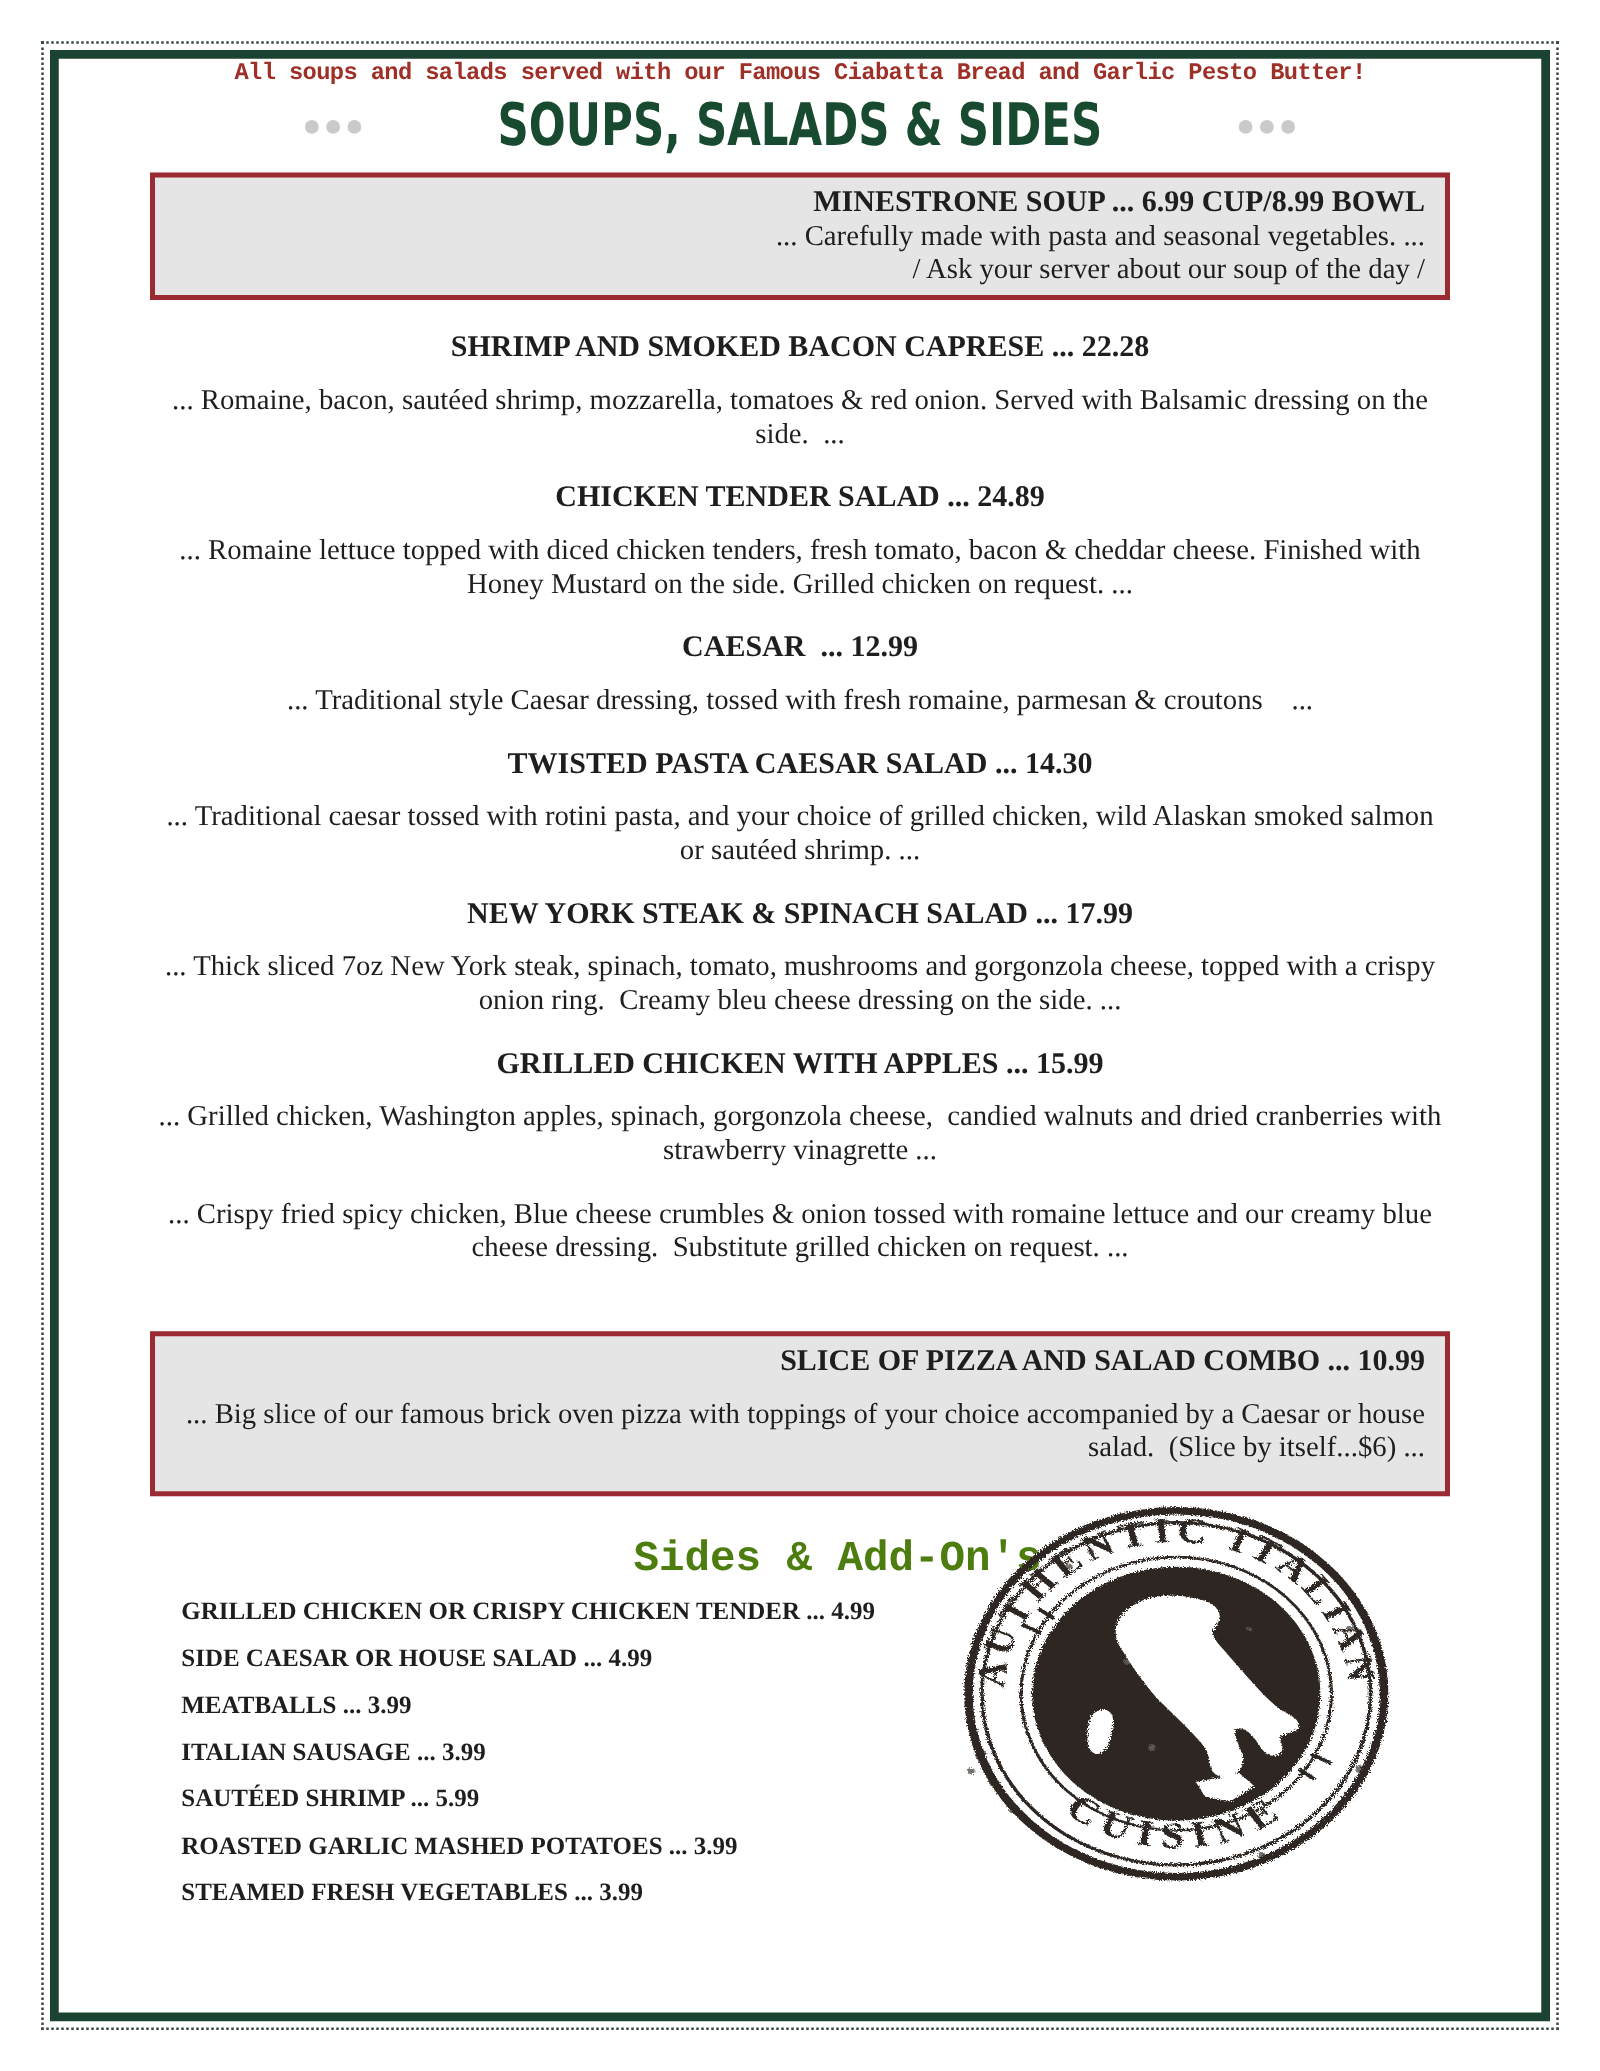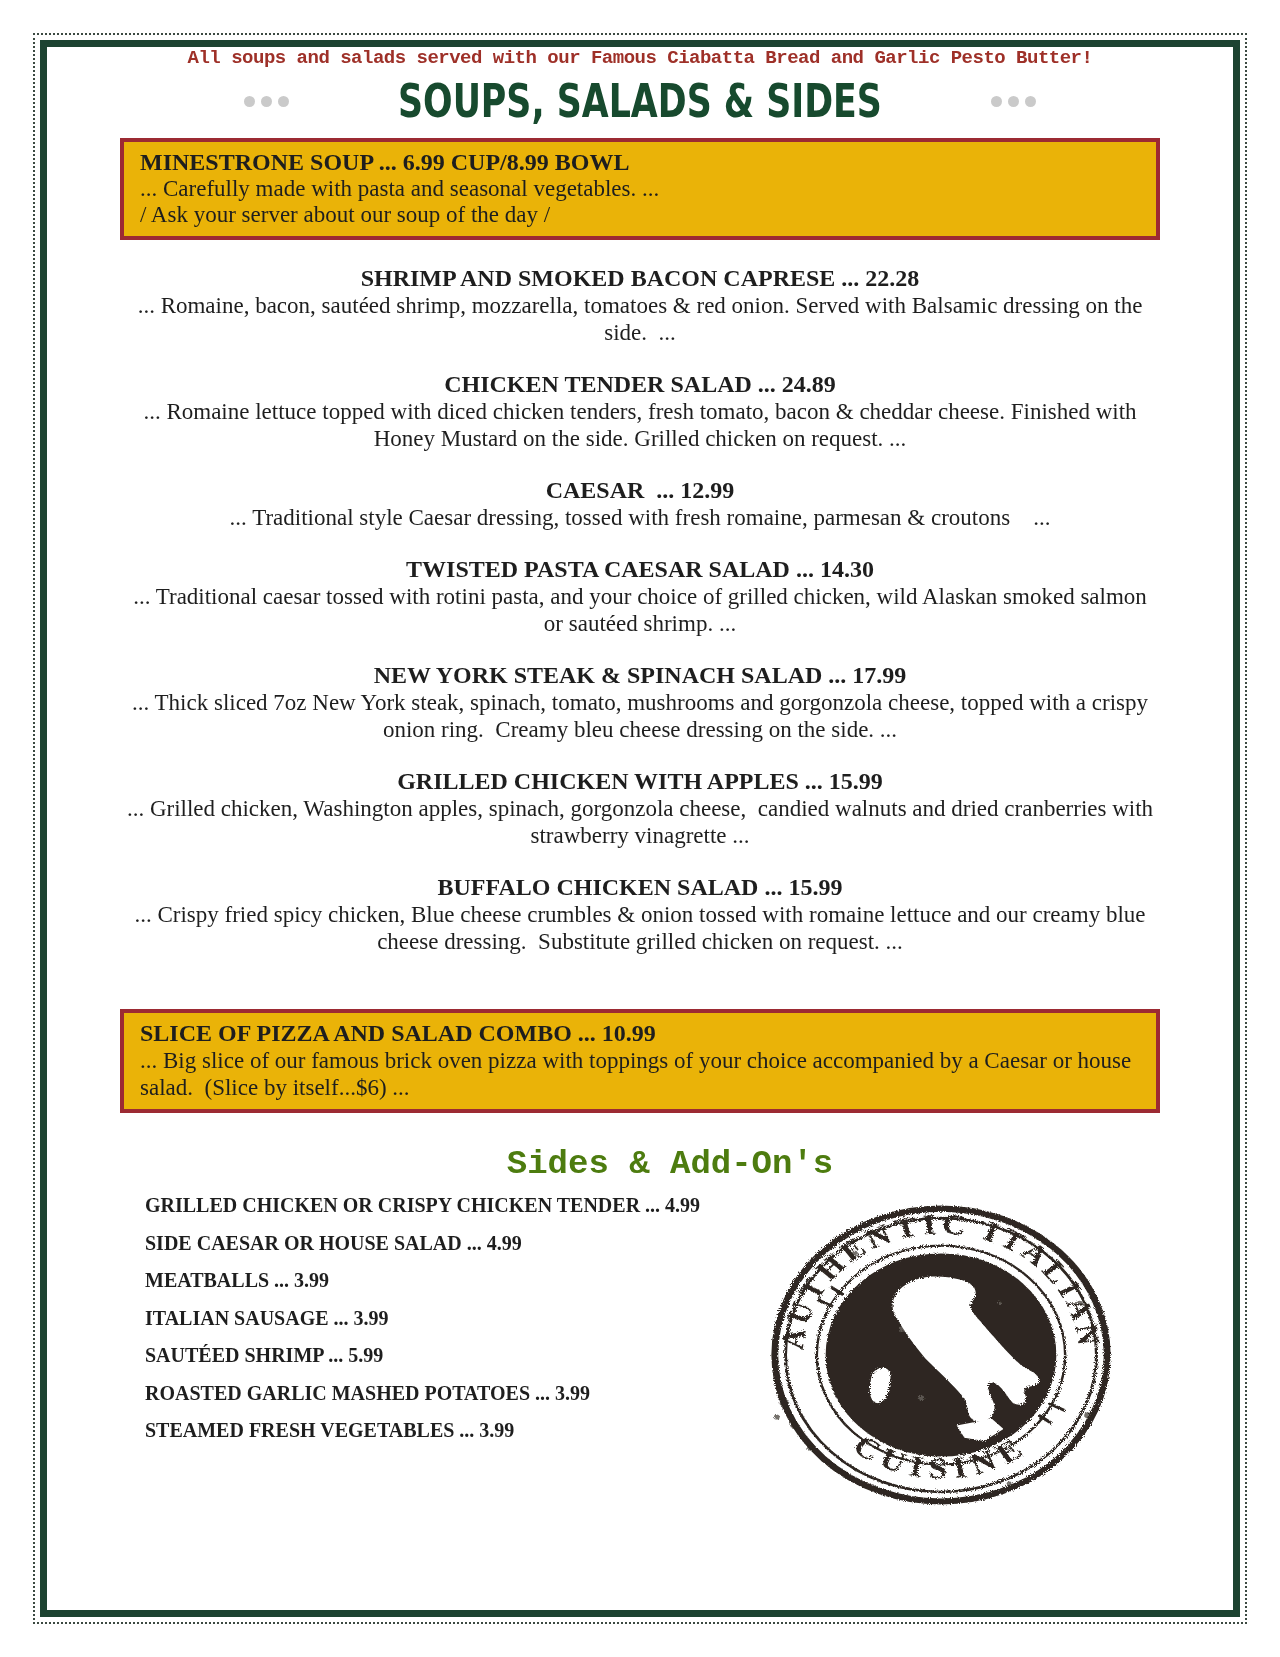--- a/index.html
+++ b/index.html
@@ -21,28 +21,28 @@
   .title-row h1{
     margin:0;font-family:"DejaVu Sans",sans-serif;font-weight:800;
     font-size:47px;line-height:48px;letter-spacing:0px;color:#174a2e;
     display:inline-block;transform:scaleX(.74);transform-origin:center;white-space:nowrap;
   }
   .dots{display:flex;gap:6px;align-items:center;}
   .dots .dot{width:11px;height:11px;border-radius:50%;background:#cacaca;}
 
   .feature-box{
     box-sizing:border-box;width:1040px;margin:13px auto 0;
-    border:4px solid #9c2a33;padding:6px 16px 8px;text-align:left;background:#eab308;
+    border:4px solid #9c2a33;padding:6px 16px 8px;text-align:right;background:#e5e5e5;
   }
   .fb-title{font-size:24px;font-weight:700;line-height:28px;white-space:pre-wrap;}
   .fb-line{font-size:23px;line-height:26px;white-space:pre-wrap;}
 
   .menu-item{margin-top:24px;text-align:center;}
   .mi-title{font-size:24px;font-weight:700;line-height:28px;white-space:pre-wrap;}
-  .mi-desc{font-size:23px;line-height:27px;max-width:1035px;margin:0 auto;white-space:pre-wrap;}
+  .mi-desc{font-size:23px;line-height:27px;max-width:1035px;margin:14px auto;white-space:pre-wrap;}
 
   .combo-box{margin-top:54px;}
 
   .sides-heading{
     margin:34px 0 0 60px;
     font-family:"Liberation Mono",monospace;font-weight:700;
     font-size:34px;line-height:34px;color:#4d7c0f;text-align:center;
   }
   .sides-list{margin:6px 0 0 52px;}
   .side-line{font-size:20px;font-weight:700;line-height:37.5px;white-space:pre-wrap;margin-left:46px;}
@@ -110,21 +110,20 @@
       <div class="mi-title">NEW YORK STEAK &amp; SPINACH SALAD ... 17.99</div>
       <div class="mi-desc">... Thick sliced 7oz New York steak, spinach, tomato, mushrooms and gorgonzola cheese, topped with a crispy onion ring.  Creamy bleu cheese dressing on the side. ...</div>
     </div>
 
     <div class="menu-item">
       <div class="mi-title">GRILLED CHICKEN WITH APPLES ... 15.99</div>
       <div class="mi-desc">... Grilled chicken, Washington apples, spinach, gorgonzola cheese,  candied walnuts and dried cranberries with strawberry vinagrette ...</div>
     </div>
 
     <div class="menu-item">
-      <div class="mi-title">BUFFALO CHICKEN SALAD ... 15.99</div>
       <div class="mi-desc">... Crispy fried spicy chicken, Blue cheese crumbles &amp; onion tossed with romaine lettuce and our creamy blue cheese dressing.  Substitute grilled chicken on request. ...</div>
     </div>
 
     <div class="feature-box combo-box">
       <div class="fb-title">SLICE OF PIZZA AND SALAD COMBO ... 10.99</div>
       <div class="fb-line mi-desc">... Big slice of our famous brick oven pizza with toppings of your choice accompanied by a Caesar or house salad.  (Slice by itself...$6) ...</div>
     </div>
 
     <div class="sides-heading">Sides &amp; Add-On's</div>
 

